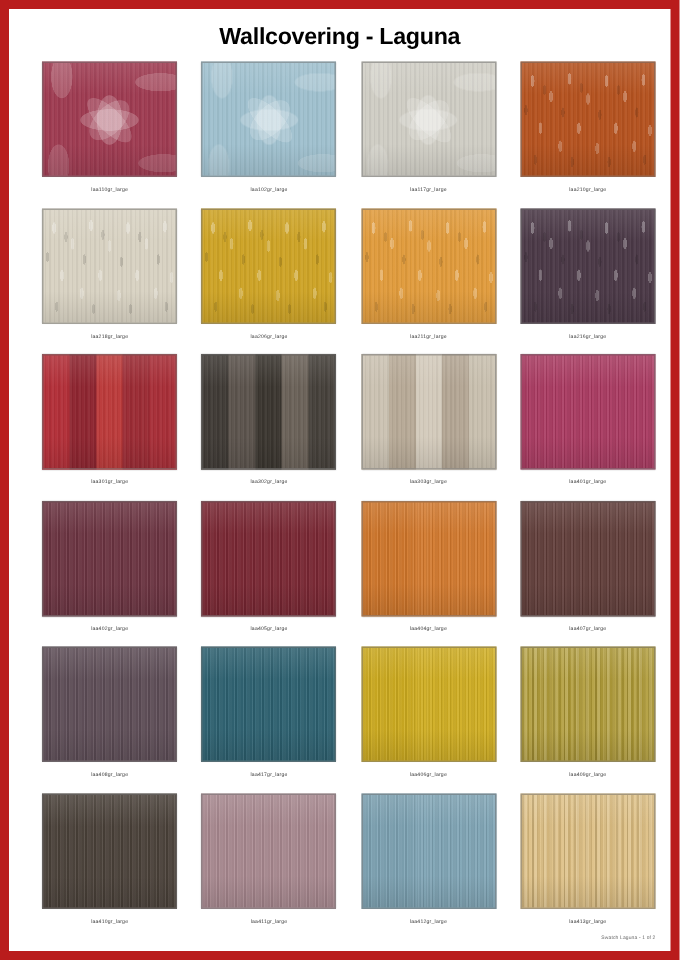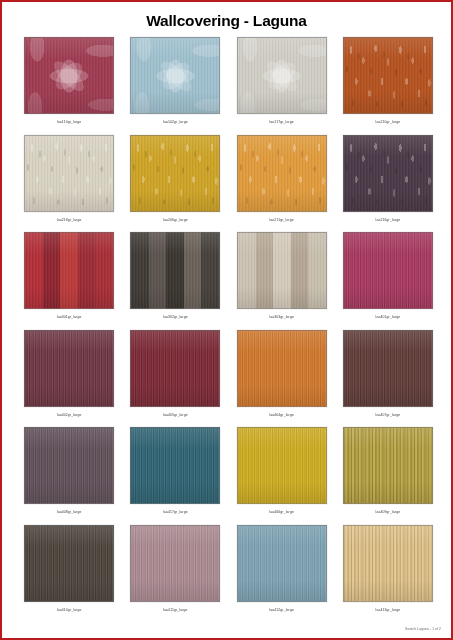--- a/index.html
+++ b/index.html
@@ -13,21 +13,21 @@
     overflow: hidden;
     font-family: "Liberation Sans", sans-serif;
   }
 
   .page {
     position: relative;
     width: 453px;
     height: 640px;
     background: #ffffff;
     box-sizing: border-box;
-    border: 2px solid #b91c1c;
+    border: 6px solid #b91c1c;
   }
 
   .page-title {
     text-align: center;
     font-size: 15.5px;
     font-weight: bold;
     color: #000000;
     letter-spacing: -0.2px;
     margin: 0;
     padding-top: 8px;

